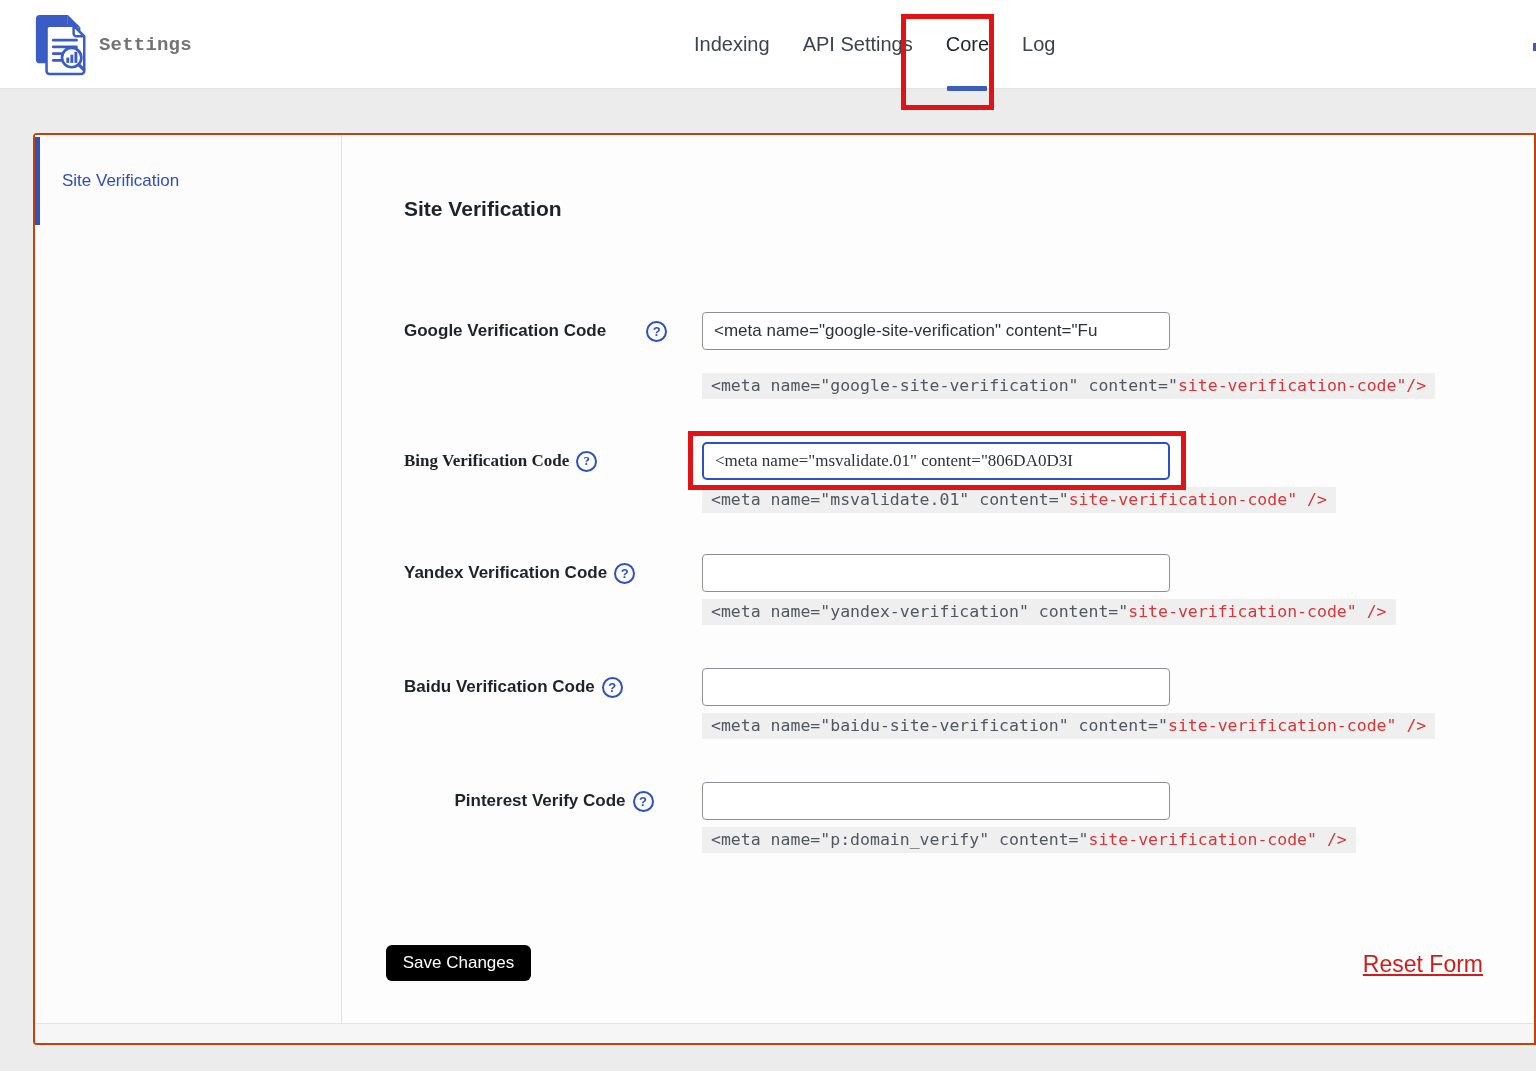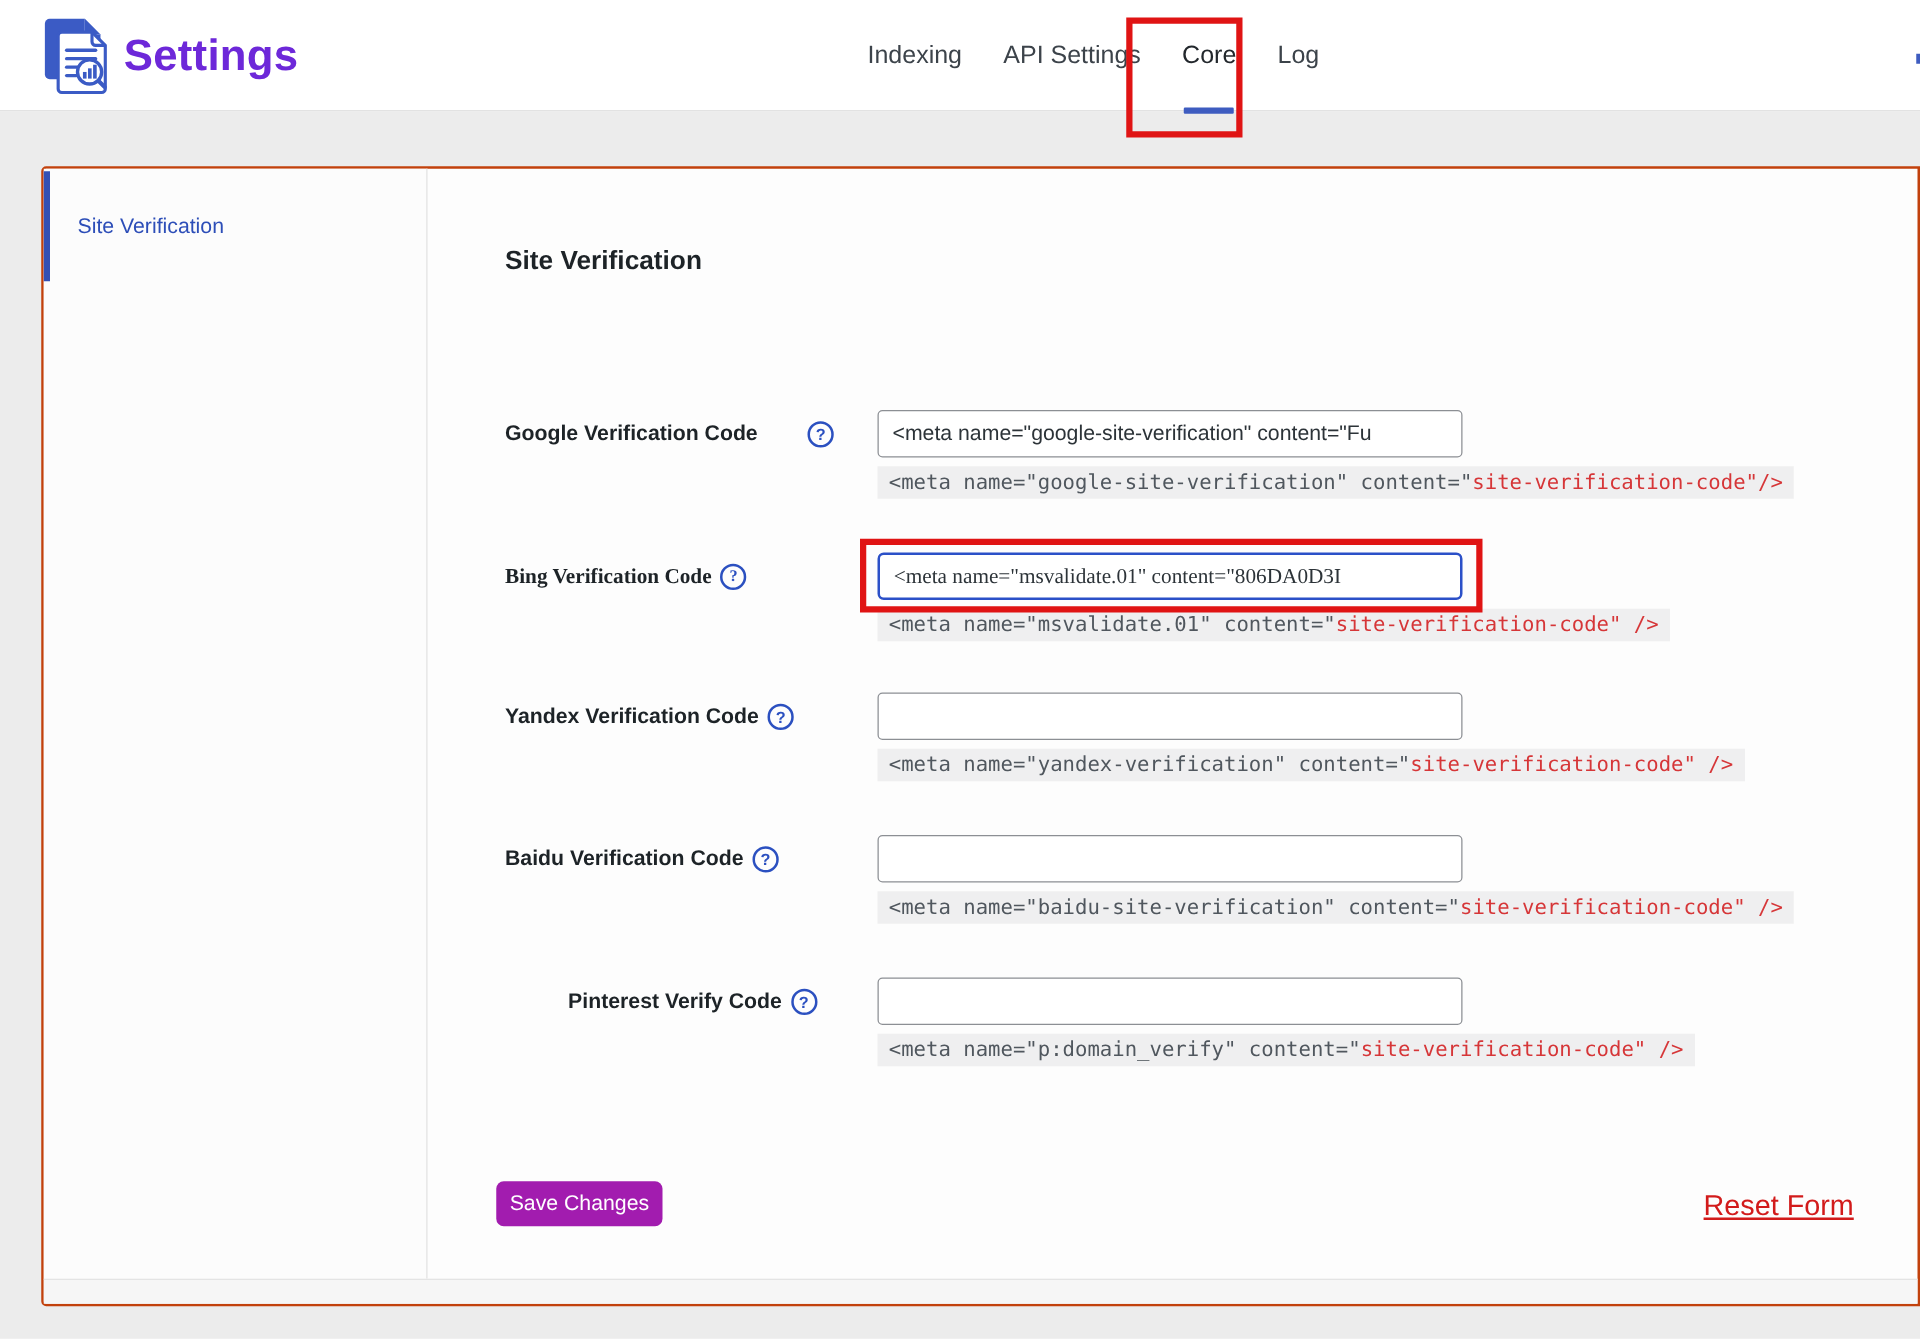--- a/index.html
+++ b/index.html
@@ -2,21 +2,21 @@
 <html><head>
 <meta charset="utf-8">
 <style>
   * { margin:0; padding:0; box-sizing:border-box; }
   html,body { width:1536px; height:1071px; }
   body { font-family:"Liberation Sans", sans-serif; background:#ececec; position:relative; overflow:hidden; }
 
   
   .header { position:absolute; left:0; top:0; width:1536px; height:89px; background:#ffffff; border-bottom:1px solid #e2e2e2; z-index:2; }
   .logo { position:absolute; left:33px; top:14px; width:58px; height:62px; }
-  .app-title { position:absolute; left:99px; top:0; height:89px; display:flex; align-items:center; font-size:35px; font-weight:bold; color:#6d28d9; letter-spacing:.2px; }
+  .app-title { position:absolute; left:99px; top:0; height:89px; display:flex; align-items:center; font-size:19px; font-weight:bold; color:#737373; letter-spacing:.2px;font-family:Liberation Mono, monospace; }
   .tabs { position:absolute; left:694px; top:0; height:89px; display:flex; gap:33px; align-items:stretch; }
   .tab { position:relative; display:flex; align-items:center; font-size:20px; color:#3c434a; cursor:pointer;justify-content:flex-end; }
   .tab.active { color:#23282d; }
   .tab-underline { position:absolute; left:50%; transform:translateX(-50%); bottom:-2px; width:40px; height:5px; background:#3e5cc0; border-radius:1px; }
   .edge-artifact { position:absolute; right:0; top:43px; width:3px; height:8px; background:#3e5cc0; }
 
   
   .annotation { position:absolute; border:5px solid #e01414; z-index:10; pointer-events:none; }
   .annotation-core { left:901px; top:14px; width:93px; height:96px; }
   .annotation-bing { left:653px; top:296px; width:498px; height:59px; }
@@ -34,27 +34,27 @@
   .content-title { position:absolute; left:369px; top:62px; font-size:21px; font-weight:bold; color:#1d2327; }
   .content-desc { position:absolute; left:369px; top:112px; width:1080px; font-size:17px; line-height:27px; color:#3c434a; }
 
   .flabel { position:absolute; left:369px; width:300px; height:38px; display:flex; align-items:center; gap:7px; font-size:17px; font-weight:bold; color:#1d2327; }
   .help { width:21px; height:21px; border:2px solid #2b50c0; border-radius:50%; color:#2b50c0; font-size:13px; font-weight:bold; display:flex; align-items:center; justify-content:center; cursor:pointer; flex:0 0 auto; }
   .finput { position:absolute; left:667px; width:468px; height:38px; border:1px solid #8c8f94; border-radius:4px; background:#fff; padding:0 11px; font-size:17px; color:#2c3338; font-family:"Liberation Sans", sans-serif; outline:none; }
   .finput.focused { border:2px solid #2b50c8; border-radius:5px; }
   .fsample { position:absolute; left:667px; display:inline-block; background:#efeff0; padding:3px 9px 4px 9px; font-family:"DejaVu Sans Mono", monospace; font-size:16.5px; color:#50575e; white-space:pre; }
   .fsample .red { color:#d63638; }
 
-  .t-in-0 { top:193px;gap:40px; } .t-sm-0 { top:238px; }
+  .t-in-0 { top:177px;gap:40px; } .t-sm-0 { top:238px; }
   .t-in-1 { top:307px;font-family:Liberation Serif, serif; } .t-sm-1 { top:352px; }
   .t-in-2 { top:419px; } .t-sm-2 { top:464px; }
   .t-in-3 { top:533px; } .t-sm-3 { top:578px; }
   .t-in-4 { top:647px;justify-content:center; } .t-sm-4 { top:692px; }
 
-  .save-btn { position:absolute; left:362px; top:810px; width:133px; height:36px; background:#a21caf; color:#ffffff; border:none; border-radius:6px; font-size:17px; font-family:"Liberation Sans", sans-serif; cursor:pointer; }
+  .save-btn { position:absolute; left:351px; top:810px; width:145px; height:36px; background:#000000; color:#ffffff; border:none; border-radius:6px; font-size:17px; font-family:"Liberation Sans", sans-serif; cursor:pointer; }
   .reset-link { position:absolute; right:51px; top:816px; font-size:23px; color:#d21b1b; text-decoration:underline; cursor:pointer; }
 </style>
 </head>
 <body>
 
 <div class="header">
   <svg class="logo" viewBox="0 0 60 64" aria-hidden="true">
     <path d="M7 1 h29 l13 13 v33 a4 4 0 0 1 -4 4 h-38 a4 4 0 0 1 -4 -4 v-42 a4 4 0 0 1 4 -4 z" fill="#3b5bc5"></path>
     <path d="M36 1 l13 13 h-13 z" fill="#ffffff"></path>
     <path d="M36 1 l13 13 h-10 a3 3 0 0 1 -3 -3 z" fill="#3b5bc5"></path>

